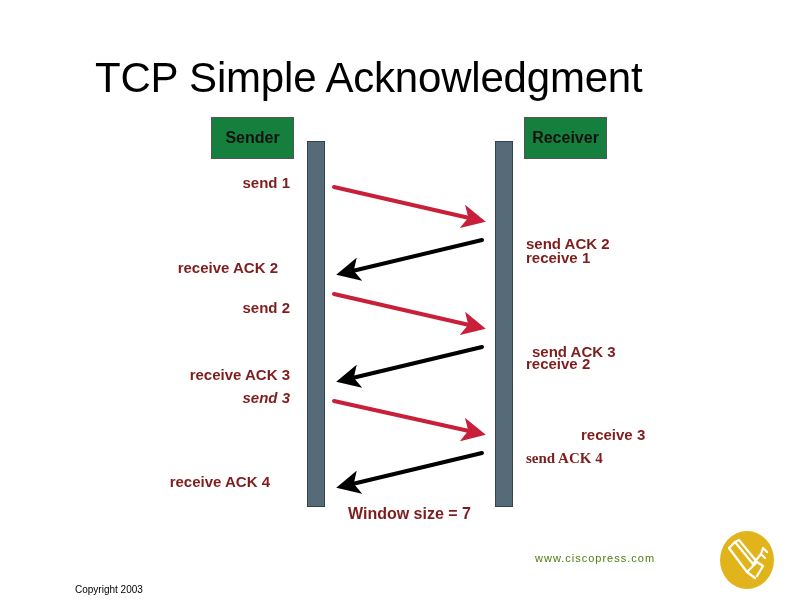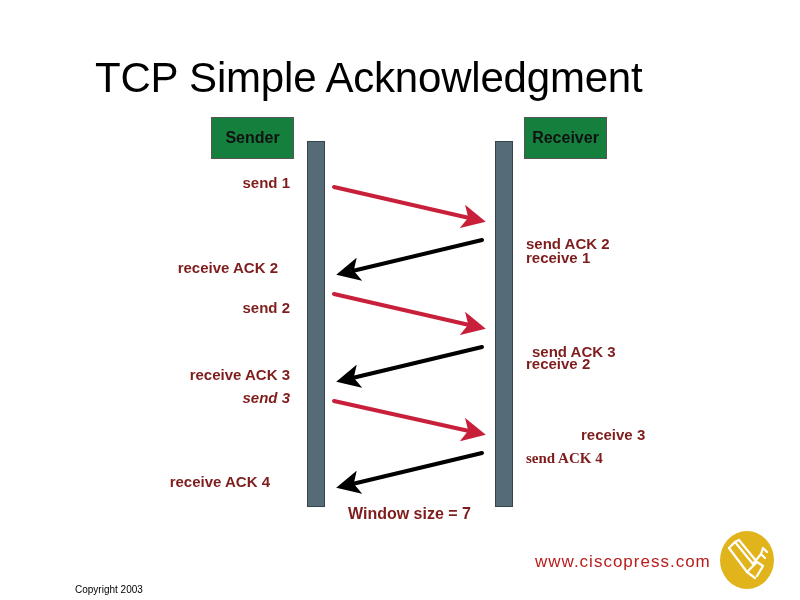--- a/index.html
+++ b/index.html
@@ -4,21 +4,21 @@
   <style>
     html, body { margin: 0; padding: 0; }
     body { width: 800px; height: 600px; background: #ffffff; position: relative; overflow: hidden; font-family: "Liberation Sans", sans-serif; }
     .title { position: absolute; left: 95px; top: 54px; font-size: 42px; color: #000; font-family: "Liberation Sans", sans-serif; white-space: nowrap; letter-spacing: -0.2px; }
     .hdr-box { position: absolute; background: #15803d; border: 1px solid #555; font-weight: bold; font-size: 16px; color: #111; display: flex; align-items: center; justify-content: center; box-sizing: border-box; }
     .bar { position: absolute; background: #566b78; border: 1px solid #34434c; box-sizing: border-box; }
     .lbl { position: absolute; font-weight: bold; font-size: 15px; color: #7f1d1d; white-space: nowrap; line-height: 18px; }
     .lbl.right-al { text-align: right; }
     svg.arrows { position: absolute; left: 0; top: 0; }
     .copyright { position: absolute; left: 75px; top: 552px; font-size: 10px; color: #000; margin-top: 32px; }
-    .site { position: absolute; left: 535px; top: 552px; font-size: 17px; color: #b91c1c; letter-spacing: 1px; }
+    .site { position: absolute; left: 535px; top: 552px; font-size: 11px; color: #4d7c0f; letter-spacing: 1px; }
     .logo { position: absolute; left: 717px; top: 530px; width: 60px; height: 60px; }
   </style>
 </head>
 <body>
 
 <div class="title">TCP Simple Acknowledgment</div>
 
 <div class="hdr-box" style="left:211px; top:117px; width:83px; height:42px;">
   <span>Sender</span>
 </div>

